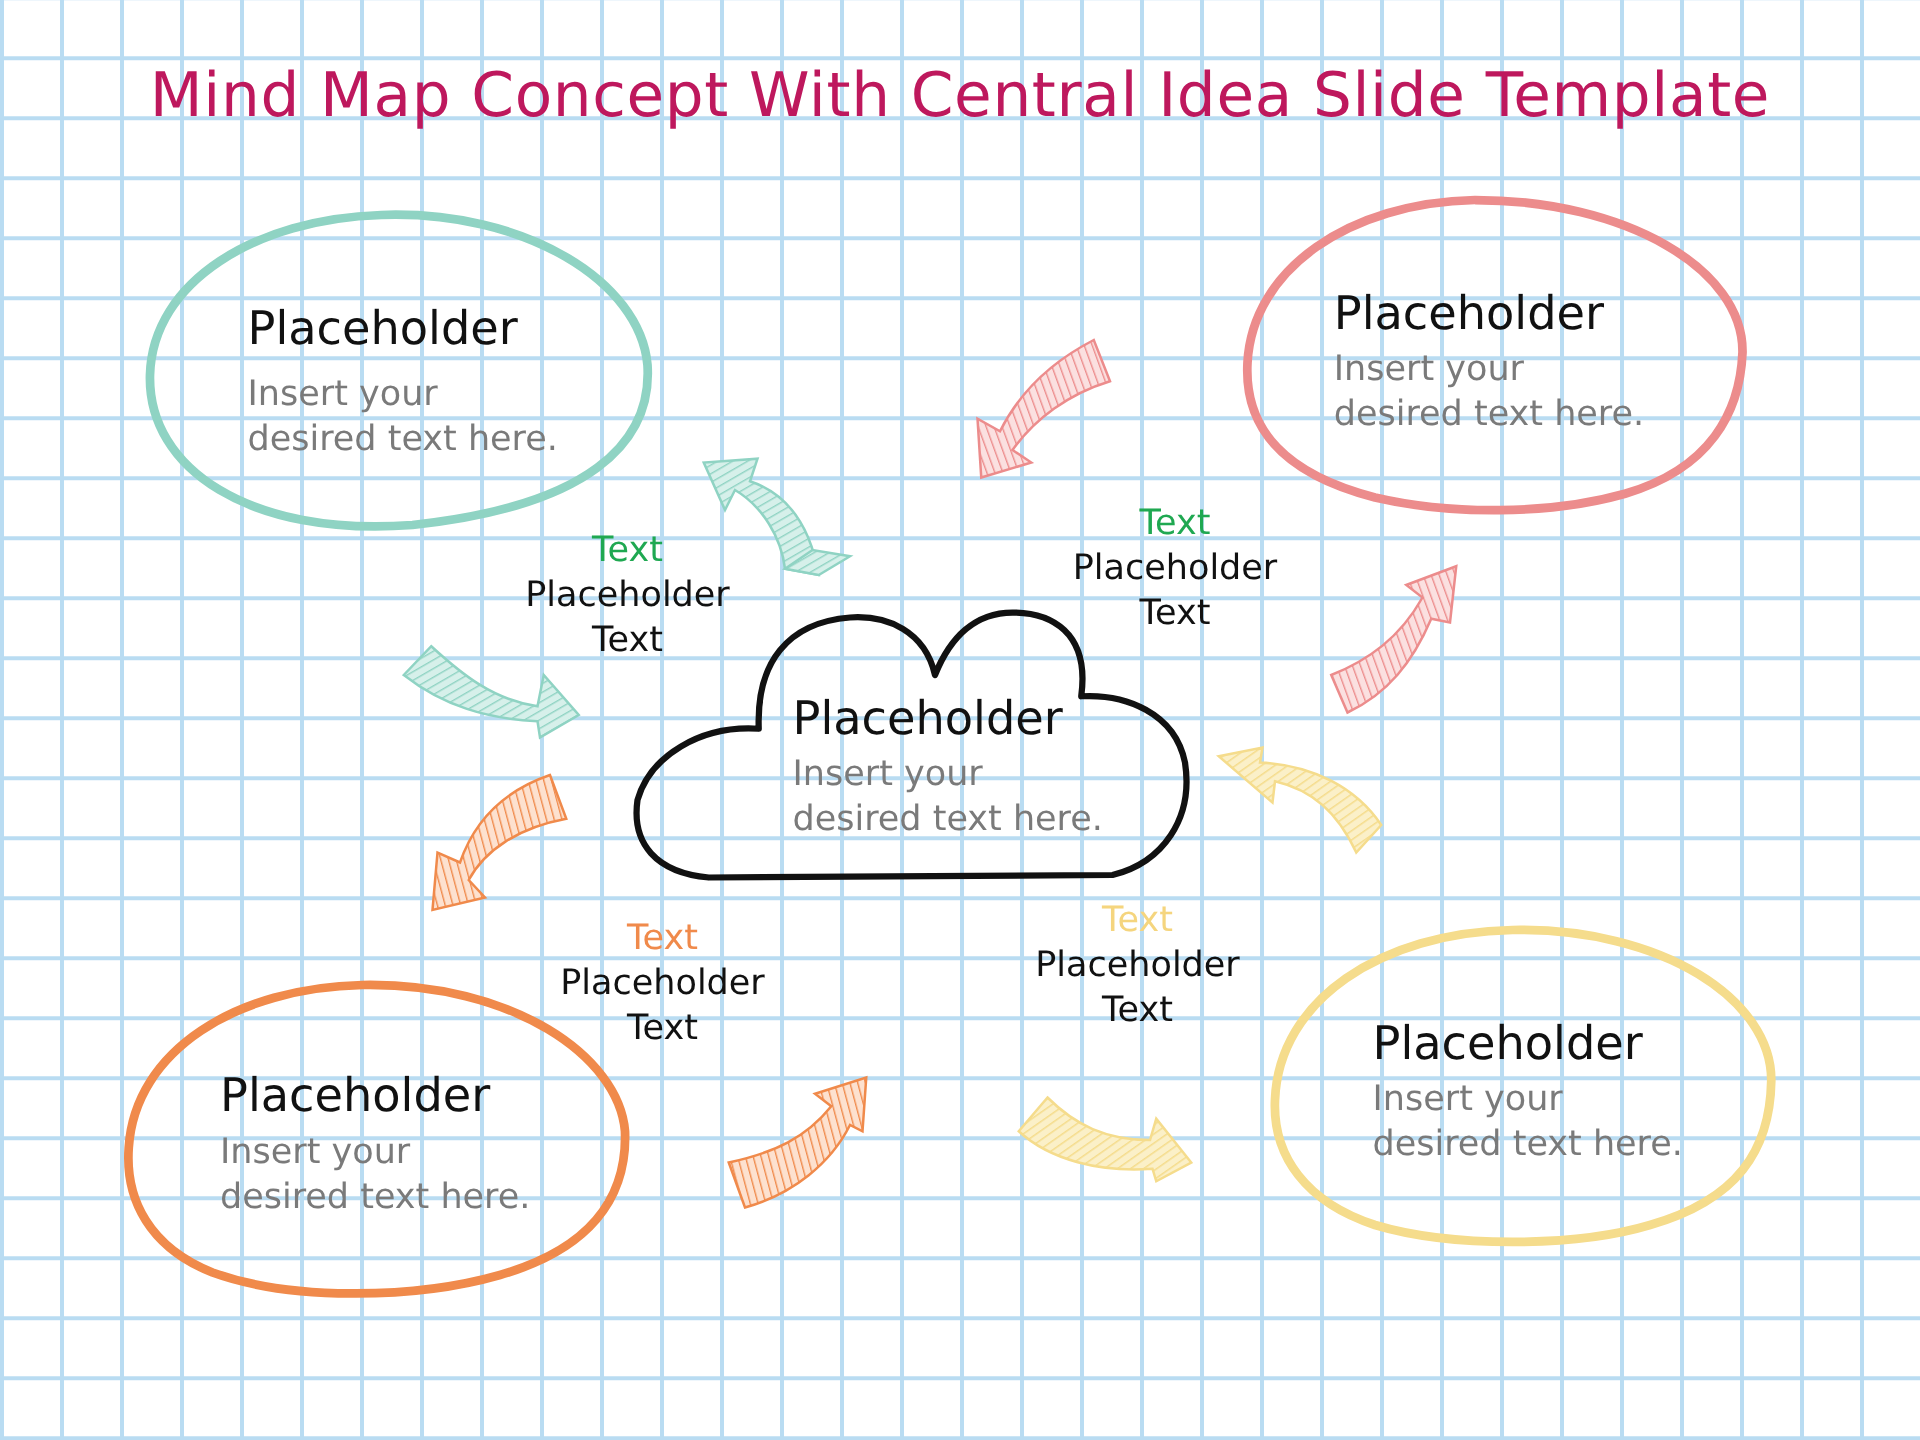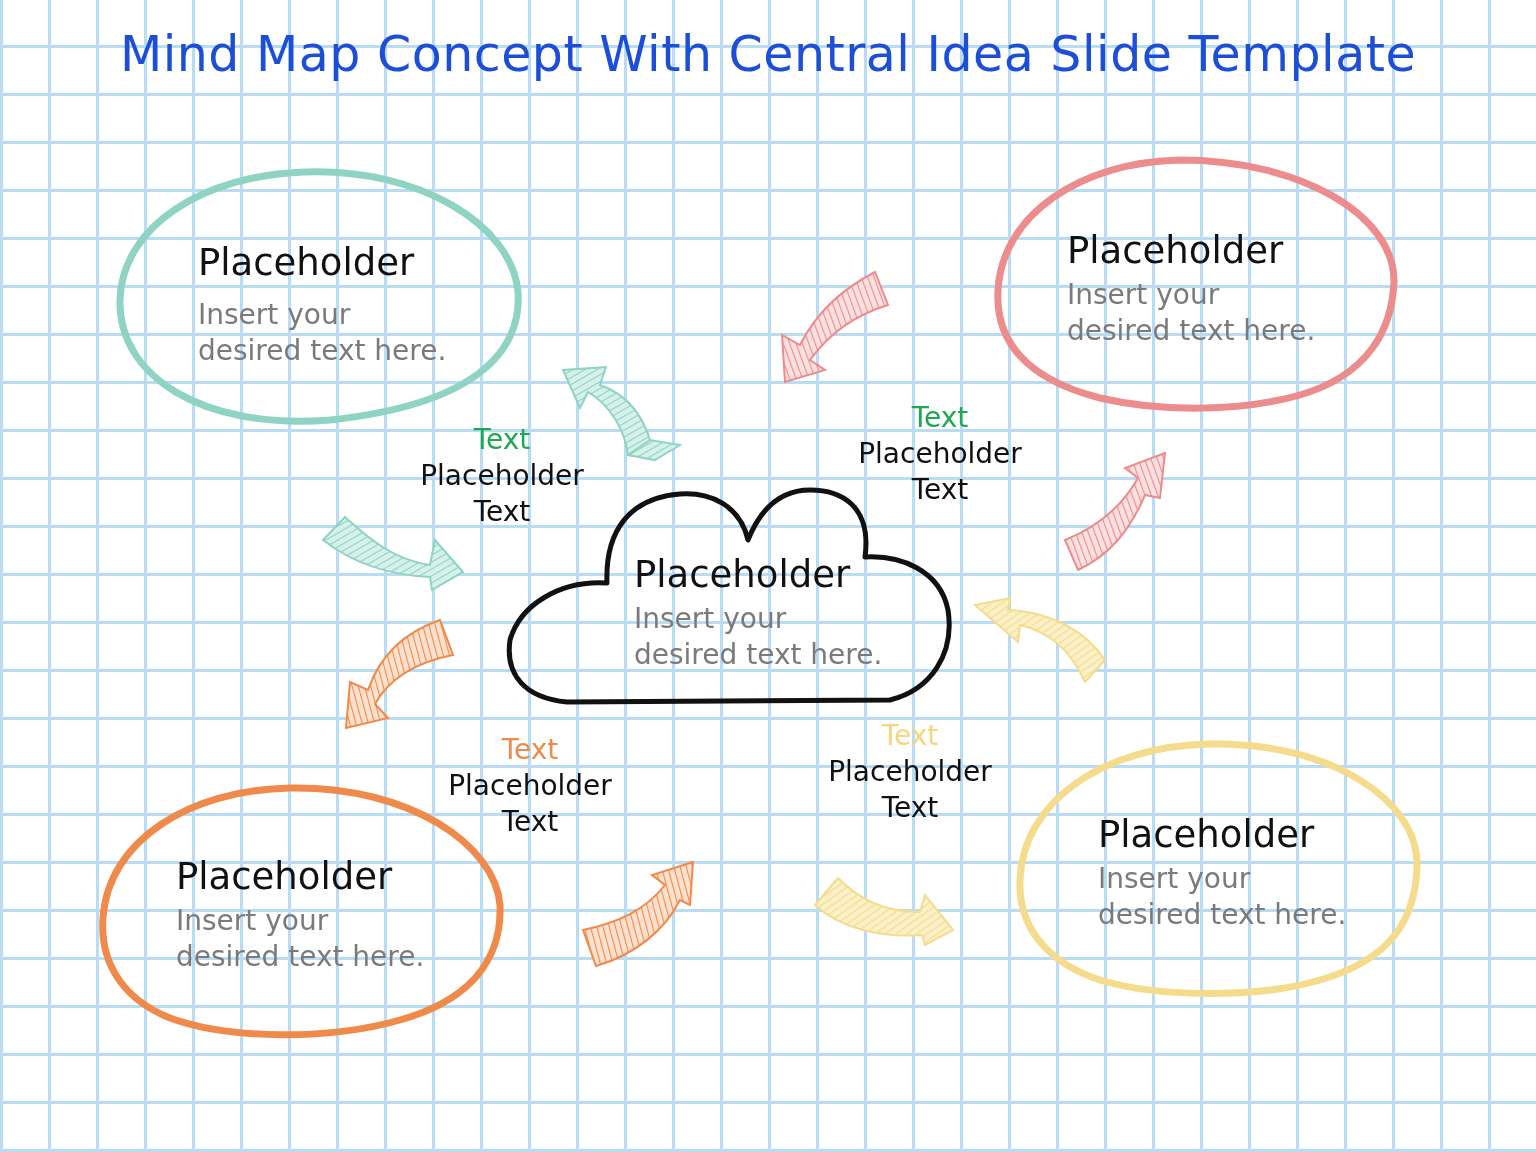--- a/index.html
+++ b/index.html
@@ -7,22 +7,22 @@
     width: 1536px; height: 1152px; position: relative; overflow: hidden;
     background-color: #ffffff;
     background-image:
       linear-gradient(to right, #b9dcf2 0px, #b9dcf2 3px, transparent 3px),
       linear-gradient(to bottom, #b9dcf2 0px, #b9dcf2 3px, transparent 3px);
     background-size: 48px 48px, 48px 48px;
     background-position: 0px 0px, 0px 45px;
     font-family: "DejaVu Sans", sans-serif;
   }
   .title {
-    position: absolute; left: 0; top: 26px; width: 1536px; text-align: center;
-    font-size: 49px; color: #1d4ed8; letter-spacing: 0.5px; white-space: nowrap;
+    position: absolute; left: 0; top: 48px; width: 1536px; text-align: center;
+    font-size: 49px; color: #be185d; letter-spacing: 0.5px; white-space: nowrap;
   }
   svg.shapes { position: absolute; left: 0; top: 0; }
   .node-text { position: absolute; white-space: nowrap; }
   .node-heading { font-size: 37px; color: #111111; line-height: 40px; }
   .node-body { font-size: 28px; color: #7a7a7a; line-height: 36px; }
   .label {
     position: absolute; text-align: center; font-size: 28px; line-height: 36px;
     white-space: nowrap; transform: translateX(-50%);
   }
   .label .accent { display: block; }

